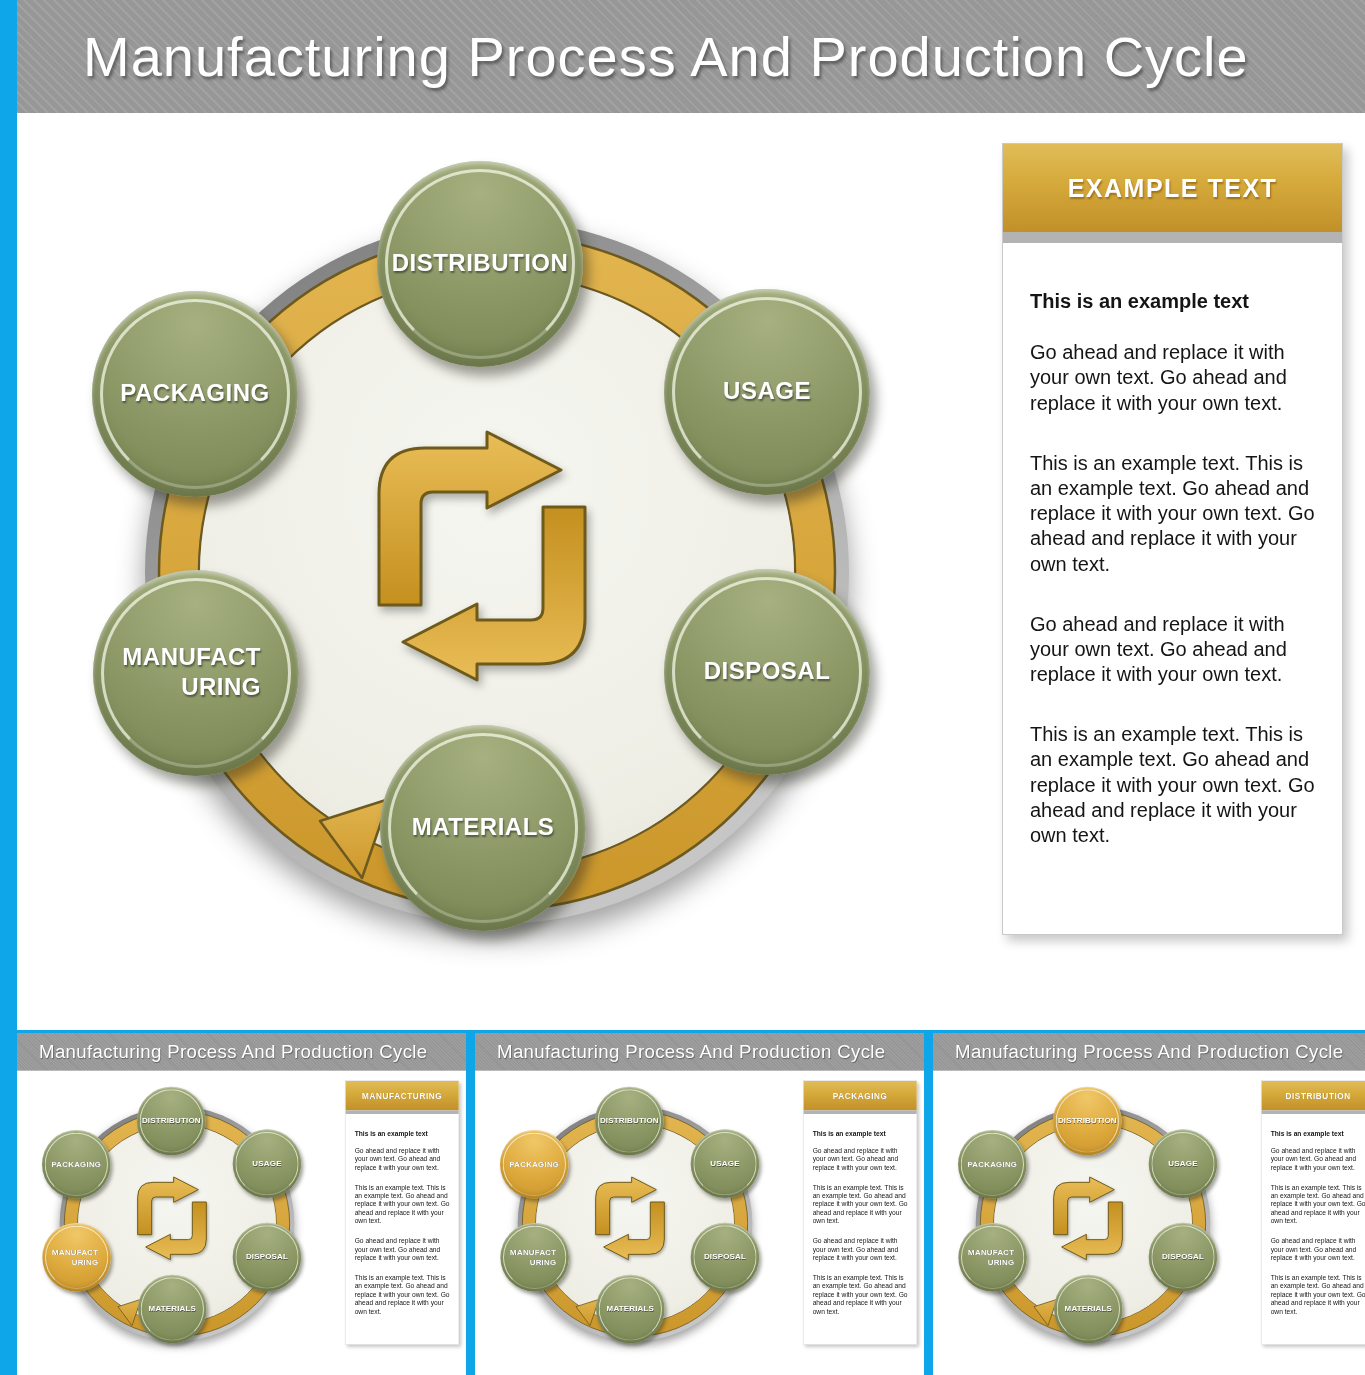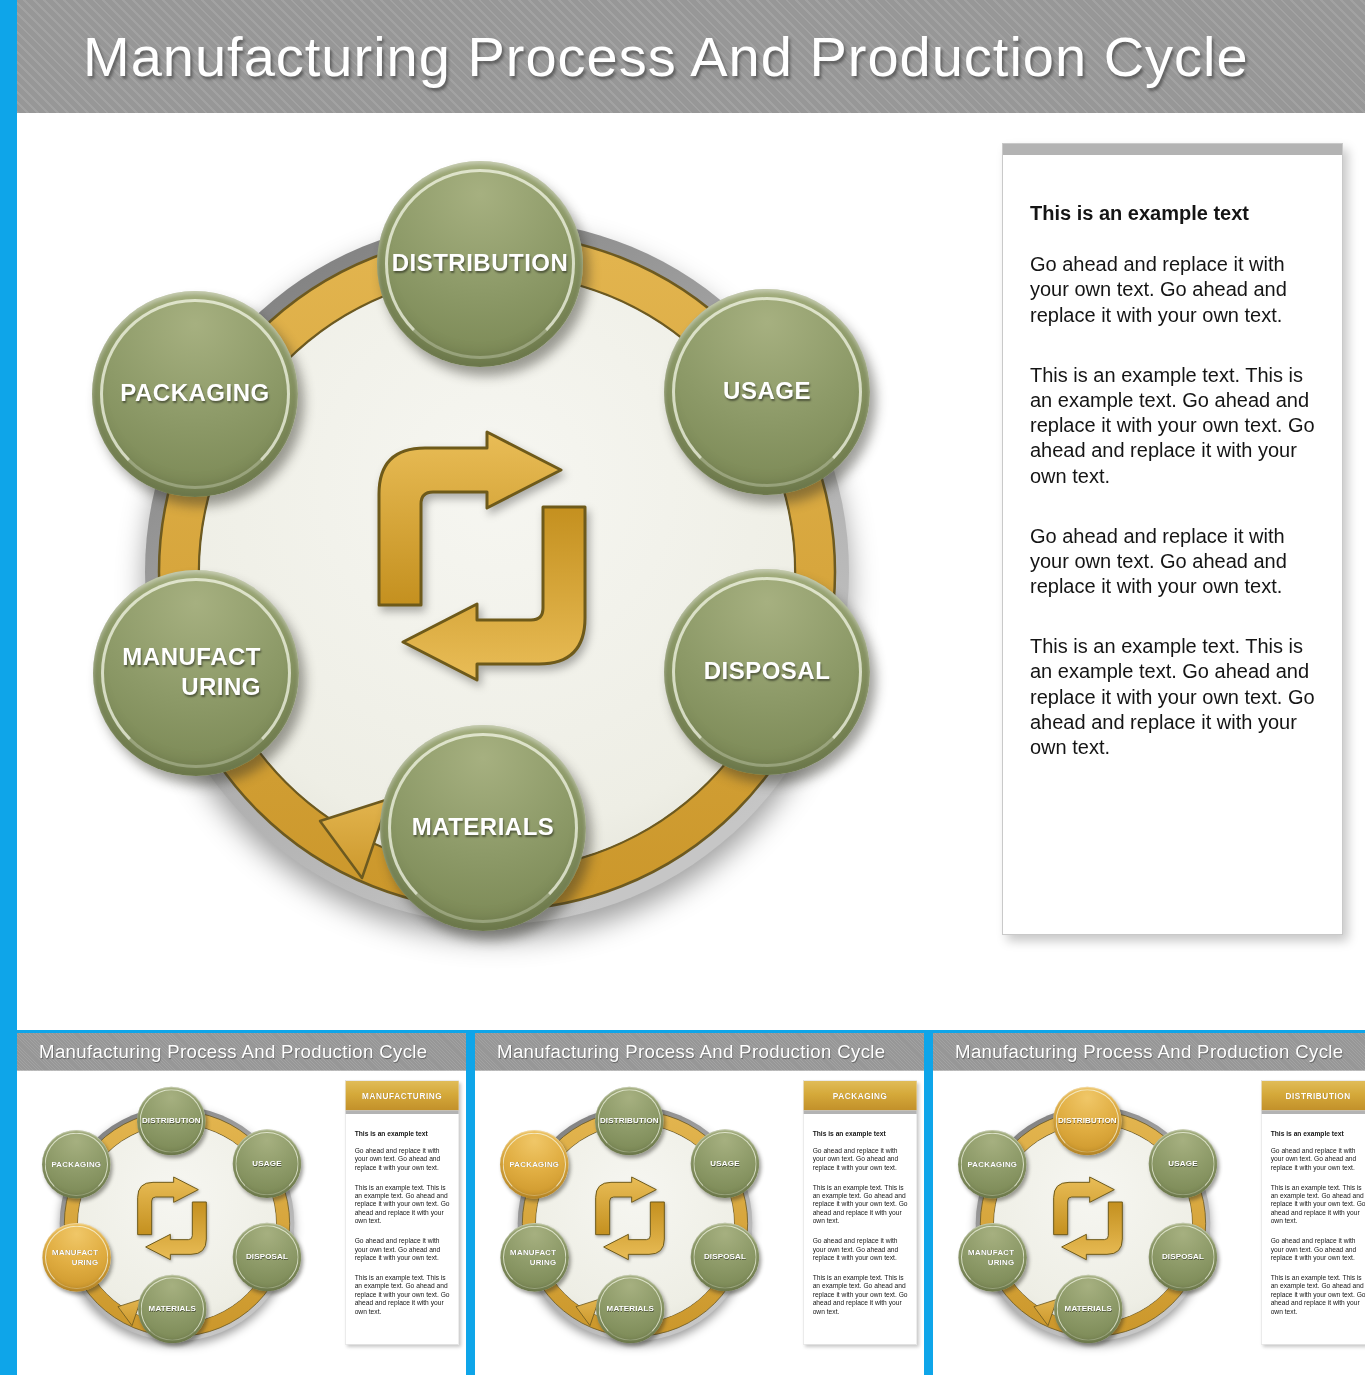--- a/index.html
+++ b/index.html
@@ -118,20 +118,23 @@
       <div class="node n-manufacturing node-manufacturing">
         <span class="node-label">MANUFACT
 URING</span>
       </div>
       <div class="node n-packaging">
         <span class="node-label">PACKAGING</span>
       </div>
     </div>
 
     <aside class="panel">
+      <div class="panel-header">
+        <span>EXAMPLE TEXT</span>
+      </div>
       <div class="panel-strip"></div>
       <div class="panel-body">
         <p class="ph">This is an example text</p>
         <p>Go ahead and replace it with your own text. Go ahead and replace it with your own text.</p>
         <p>This is an example text. This is an example text. Go ahead and replace it with your own text. Go ahead and replace it with your own text.</p>
         <p>Go ahead and replace it with your own text. Go ahead and replace it with your own text.</p>
         <p>This is an example text. This is an example text. Go ahead and replace it with your own text. Go ahead and replace it with your own text.</p>
       </div>
     </aside>
   </div>

